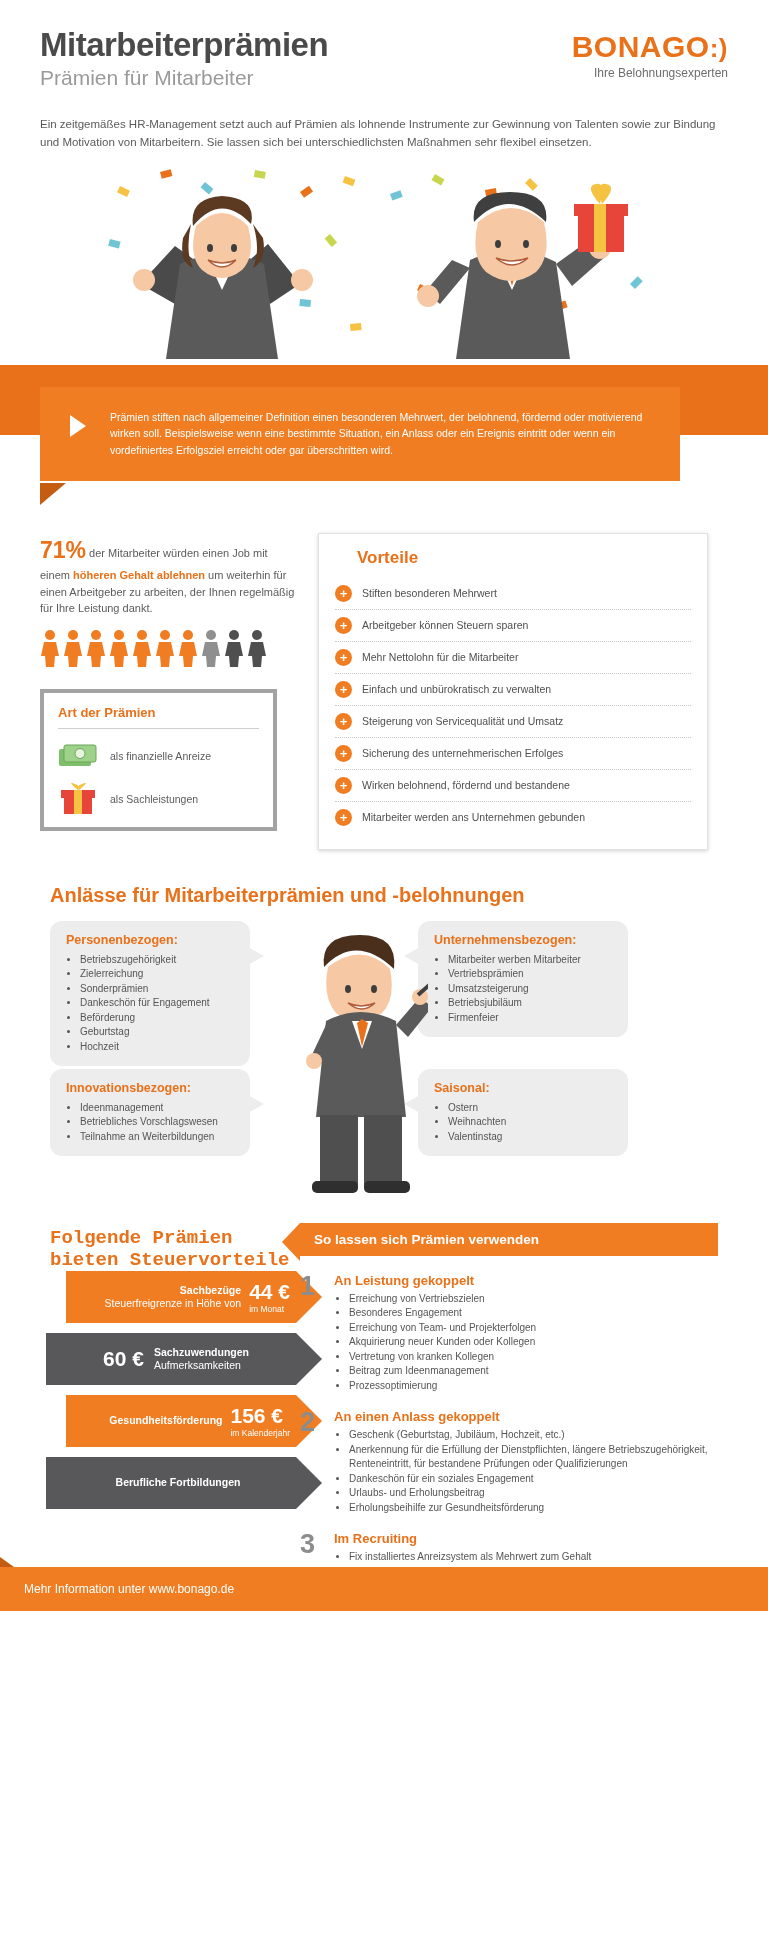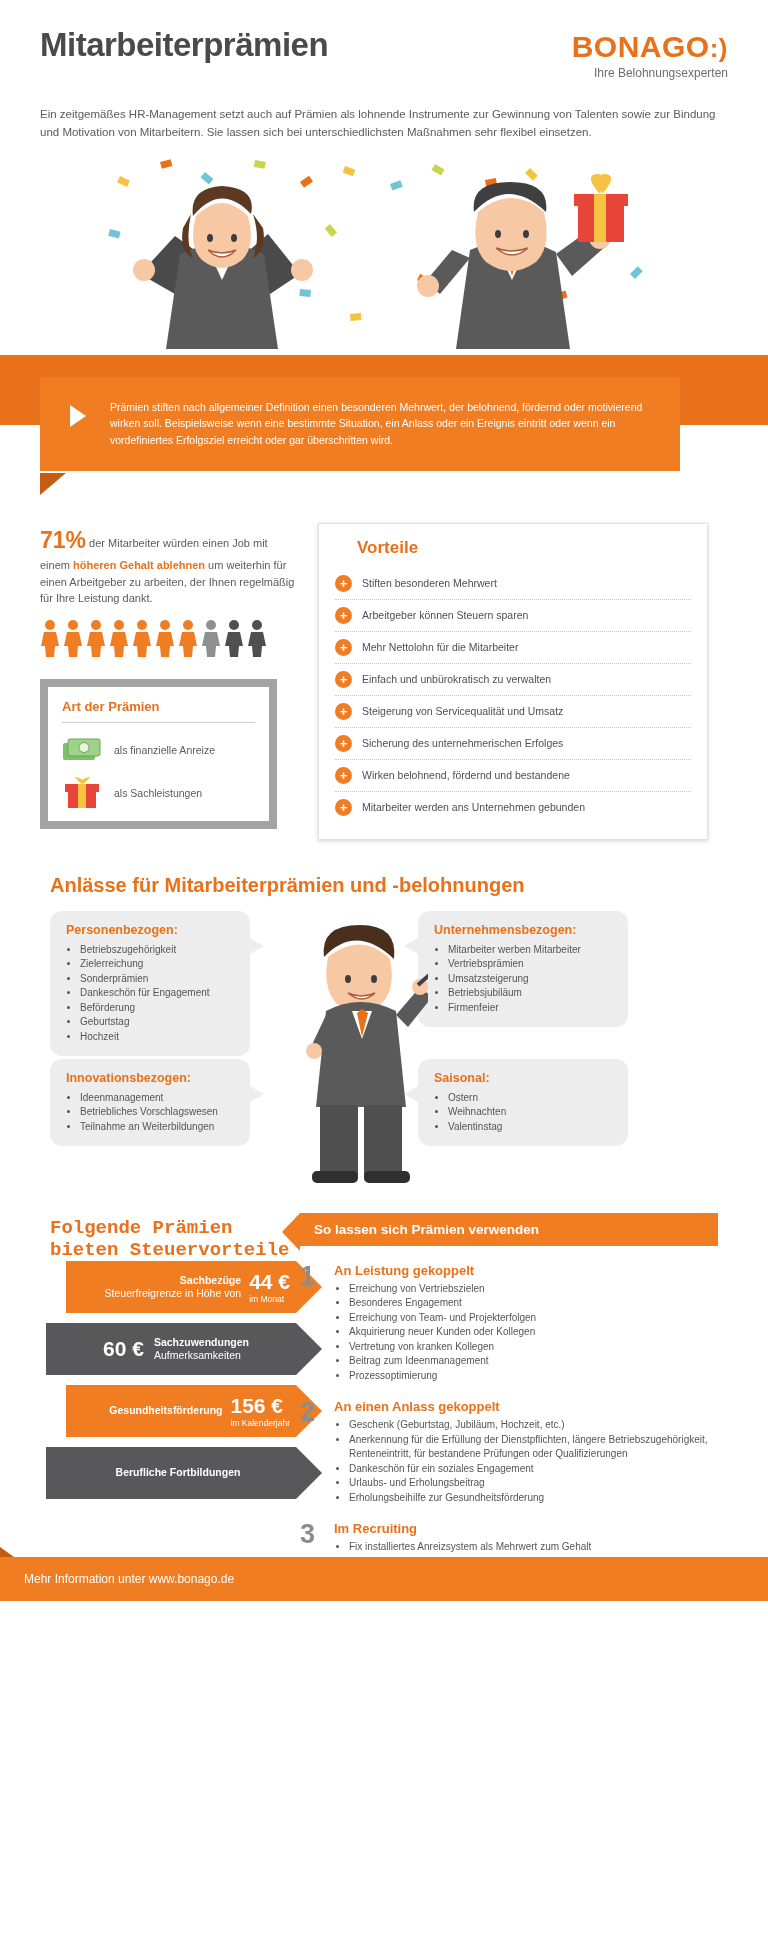--- a/index.html
+++ b/index.html
@@ -34,21 +34,21 @@
   .quote-text { color:#ffffff; font-size:10.5px; line-height:1.6; }
   .quote-tail { position:absolute; left:40px; top:118px; width:0; height:0; border-top:22px solid #c45d12; border-right:26px solid transparent; }
 
   
   .mid { position:relative; padding: 8px 40px 0 40px; display:flex; gap:18px; }
   .stats-col { width:260px; }
   .stat-text { font-size:11px; line-height:1.5; color:#5b5b5b; }
   .stat-num { font-size:23px; font-weight:bold; color:#e8711a; vertical-align:-1px; }
   .hl { color:#e8711a; font-weight:bold; }
   .people { margin-top:12px; display:flex; gap:2px; }
-  .art-box { margin-top:22px; border:8px solid #a3a3a3; padding:12px 14px; width:237px; }
+  .art-box { margin-top:22px; border:4px solid #a3a3a3; padding:12px 14px; width:237px; }
   .art-title { color:#e8711a; font-weight:bold; font-size:13px; padding-bottom:8px; border-bottom:1px solid #cfcfcf; }
   .art-row { display:flex; align-items:center; gap:12px; margin-top:14px; }
   .art-row .lbl { font-size:10.5px; line-height:1.35; color:#5b5b5b; }
 
   .adv-col { position:relative; width:390px; }
   .adv-card { background:#ffffff; border:1px solid #e2e2e2; box-shadow:0 1px 4px rgba(0,0,0,0.18); padding:14px 16px 16px 16px; }
   .adv-title { color:#e8711a; font-weight:bold; font-size:17px; margin-bottom:10px; padding-left:22px; }
   .adv-item { display:flex; align-items:center; gap:10px; padding:7px 0; border-bottom:1px dotted #c9c9c9; }
   .adv-item:last-child { border-bottom:none; }
   .plus { flex:0 0 auto; width:17px; height:17px; border-radius:50%; background:#f07d22; color:#fff; font-size:13px; line-height:17px; text-align:center; font-weight:bold; }
@@ -95,20 +95,21 @@
   .footer:before { content:""; position:absolute; left:0; top:-10px; border-bottom:10px solid #c45d12; border-right:14px solid transparent; width:0;height:0;}
 </style>
 </head>
 <body>
 
 <div class="page">
 
   <div class="header">
     <div>
       <div class="title-main">Mitarbeiterprämien</div>
+      <div class="title-sub">Prämien für Mitarbeiter</div>
     </div>
     <div class="brand">
       <div class="brand-name">
         <span>BONAGO</span><span class="smiley">:)</span>
       </div>
       <div class="brand-tag">Ihre Belohnungsexperten</div>
     </div>
   </div>
 
   <div class="intro">Ein zeitgemäßes HR-Management setzt auch auf Prämien als lohnende Instrumente zur Gewinnung von Talenten sowie zur Bindung und Motivation von Mitarbeitern. Sie lassen sich bei unterschiedlichsten Maßnahmen sehr flexibel einsetzen.</div>

